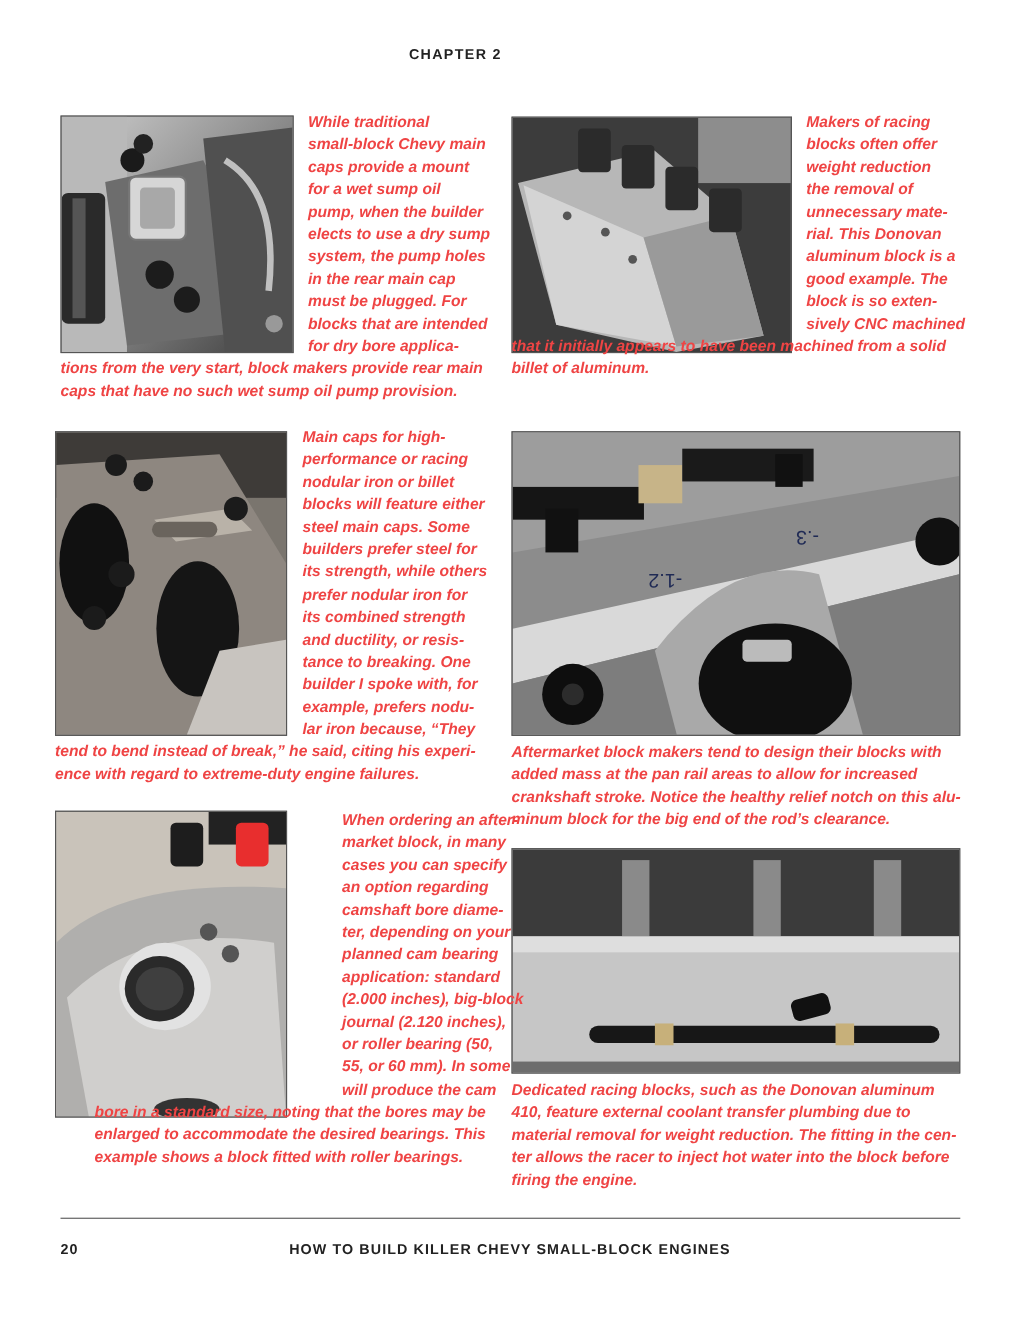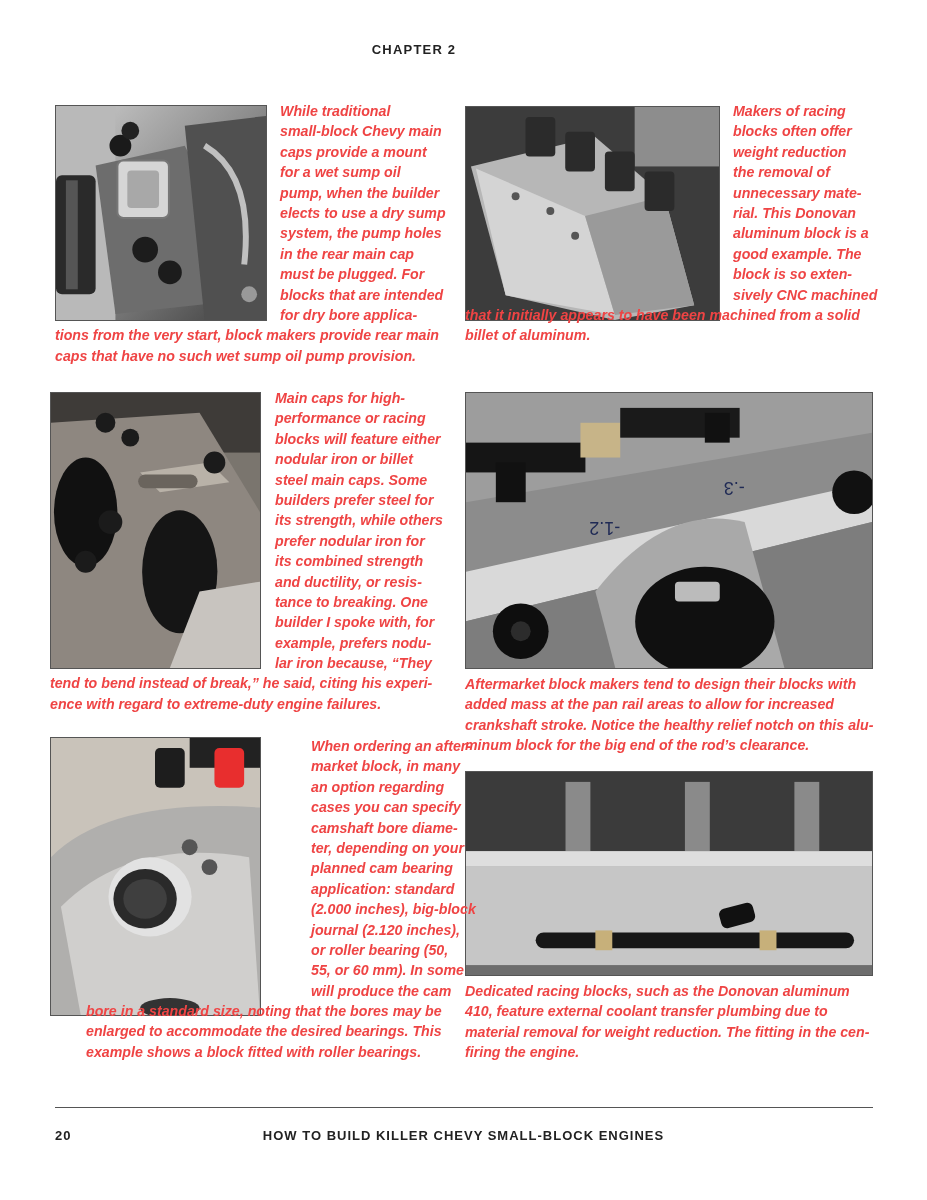--- a/index.html
+++ b/index.html
@@ -175,22 +175,22 @@
   <span class="ln" style="padding-left:268px">good example. The</span>
   <span class="ln" style="padding-left:268px">block is so exten-</span>
   <span class="ln" style="padding-left:268px">sively CNC machined</span>
   <span class="ln">that it initially appears to have been machined from a solid</span>
   <span class="ln">billet of aluminum.</span>
 </div>
 
 <div class="txt" style="left:50px;top:388px;">
   <span class="ln" style="padding-left:225px">Main caps for high-</span>
   <span class="ln" style="padding-left:225px">performance or racing</span>
+  <span class="ln" style="padding-left:225px">nodular iron or billet</span>
   <span class="ln" style="padding-left:225px">blocks will feature either</span>
-  <span class="ln" style="padding-left:225px">nodular iron or billet</span>
   <span class="ln" style="padding-left:225px">steel main caps. Some</span>
   <span class="ln" style="padding-left:225px">builders prefer steel for</span>
   <span class="ln" style="padding-left:225px">its strength, while others</span>
   <span class="ln" style="padding-left:225px">prefer nodular iron for</span>
   <span class="ln" style="padding-left:225px">its combined strength</span>
   <span class="ln" style="padding-left:225px">and ductility, or resis-</span>
   <span class="ln" style="padding-left:225px">tance to breaking. One</span>
   <span class="ln" style="padding-left:225px">builder I spoke with, for</span>
   <span class="ln" style="padding-left:225px">example, prefers nodu-</span>
   <span class="ln" style="padding-left:225px">lar iron because, “They</span>
@@ -201,38 +201,39 @@
 <div class="txt" style="left:465px;top:674px;">
   <span class="ln">Aftermarket block makers tend to design their blocks with</span>
   <span class="ln">added mass at the pan rail areas to allow for increased</span>
   <span class="ln">crankshaft stroke. Notice the healthy relief notch on this alu-</span>
   <span class="ln">minum block for the big end of the rod’s clearance.</span>
 </div>
 
 <div class="txt" style="left:50px;top:736px;margin-left:36px;">
   <span class="ln" style="padding-left:225px">When ordering an after-</span>
   <span class="ln" style="padding-left:225px">market block, in many</span>
+  <span class="ln" style="padding-left:225px">cases you can specify</span>
   <span class="ln" style="padding-left:225px">an option regarding</span>
-  <span class="ln" style="padding-left:225px">cases you can specify</span>
   <span class="ln" style="padding-left:225px">camshaft bore diame-</span>
   <span class="ln" style="padding-left:225px">ter, depending on your</span>
   <span class="ln" style="padding-left:225px">planned cam bearing</span>
   <span class="ln" style="padding-left:225px">application: standard</span>
   <span class="ln" style="padding-left:225px">(2.000 inches), big-block</span>
   <span class="ln" style="padding-left:225px">journal (2.120 inches),</span>
   <span class="ln" style="padding-left:225px">or roller bearing (50,</span>
   <span class="ln" style="padding-left:225px">55, or 60 mm). In some</span>
   <span class="ln" style="padding-left:225px">will produce the cam</span>
   <span class="ln">bore in a standard size, noting that the bores may be</span>
   <span class="ln">enlarged to accommodate the desired bearings. This</span>
   <span class="ln">example shows a block fitted with roller bearings.</span>
 </div>
 
 <div class="txt" style="left:465px;top:981px;">
   <span class="ln">Dedicated racing blocks, such as the Donovan aluminum</span>
   <span class="ln">410, feature external coolant transfer plumbing due to</span>
   <span class="ln">material removal for weight reduction. The fitting in the cen-</span>
+  <span class="ln">ter allows the racer to inject hot water into the block before</span>
   <span class="ln">firing the engine.</span>
 </div>
 
 <div class="rule"></div>
 <div class="folio">20</div>
 <div class="runhead">HOW TO BUILD KILLER CHEVY SMALL-BLOCK ENGINES</div>
 
 </body></html>

